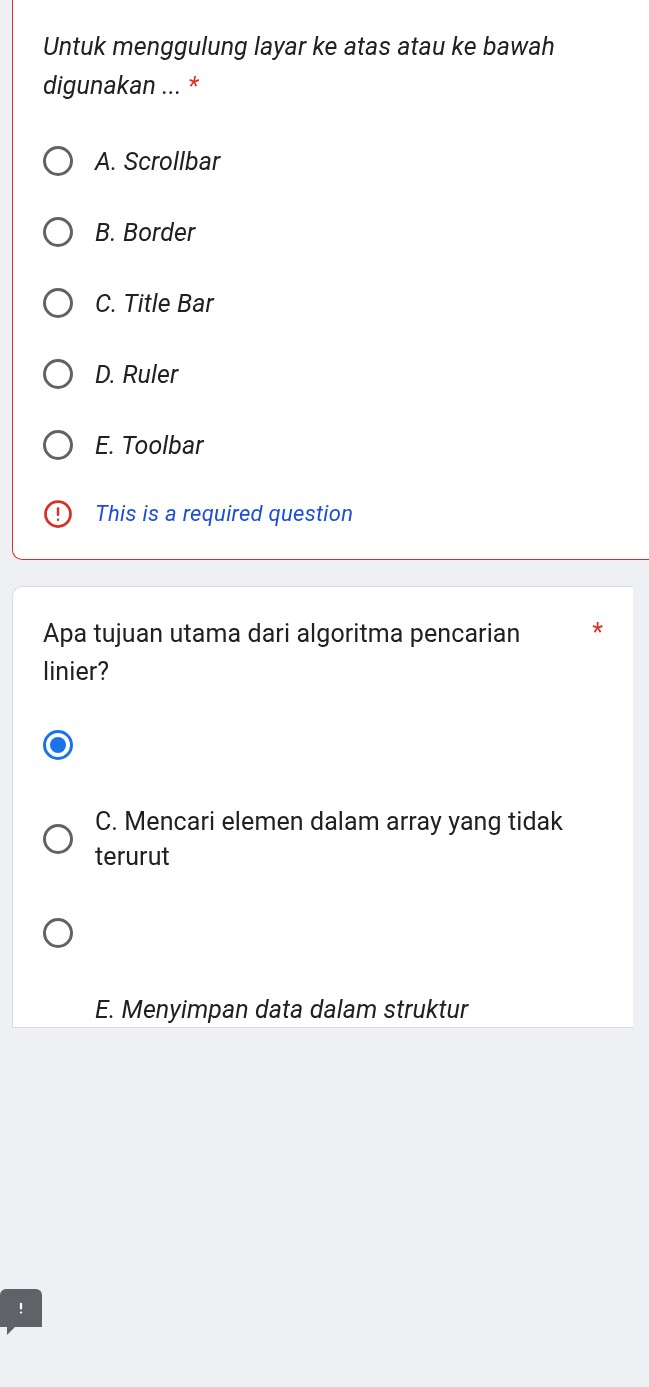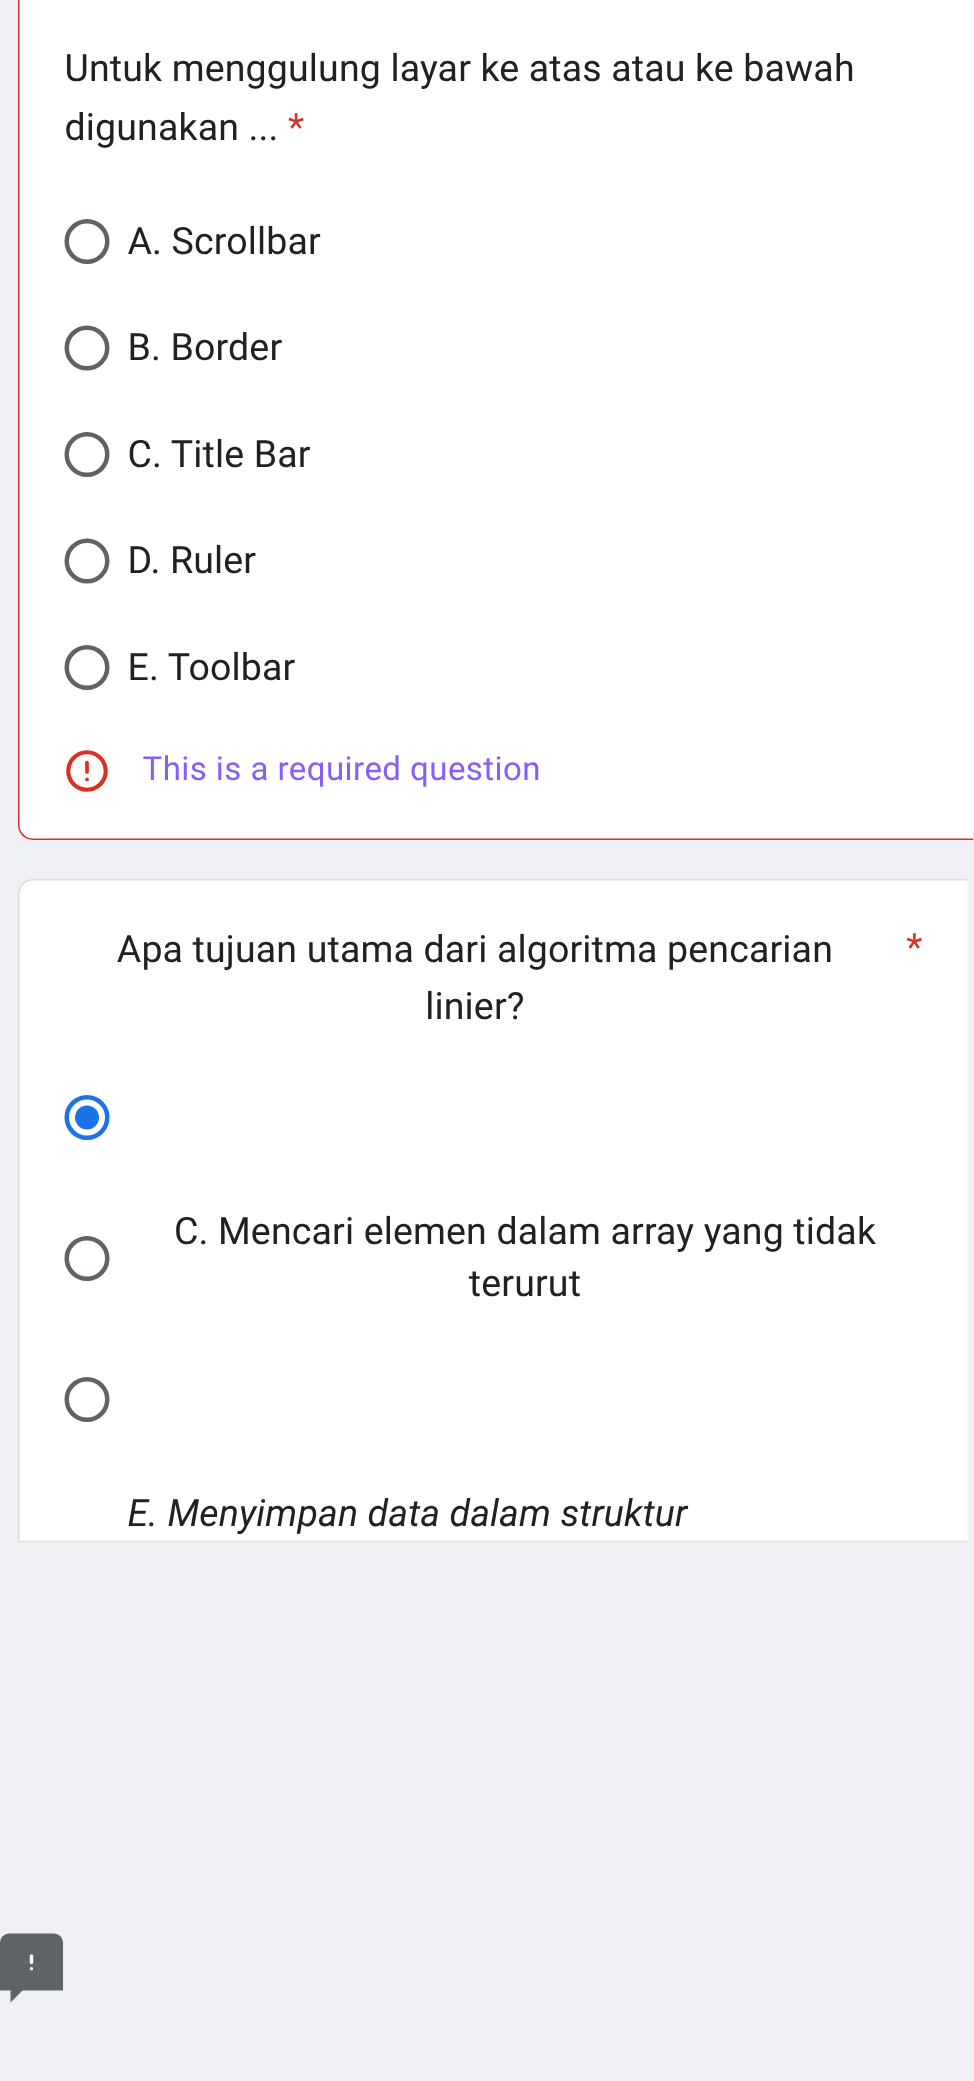--- a/index.html
+++ b/index.html
@@ -16,20 +16,21 @@
     border-radius: 10px;
     padding: 28px 30px 30px 30px;
     margin-bottom: 26px;
     border: 1px solid #dadce0;
     position: relative;
   }
   .card.error {
     border: 1px solid #d93025;
     border-radius: 0 0 10px 10px;
     border-top: none;
+    font-style: italic;
   }
   .q-title {
     font-size: 25px;
     color: #202124;
     line-height: 1.55;
     letter-spacing: 0.1px;
     margin-bottom: 38px;
   }
   .q-title-row {
     display: flex;
@@ -39,21 +40,21 @@
   }
   .q-title-row .q-title { margin-bottom: 0; flex: 1; }
   .asterisk {
     color: #d93025;
     font-size: 25px;
     line-height: 1.4;
   }
   .option {
     display: flex;
     align-items: center;
-    gap: 12px;
+    gap: 22px;
     margin-bottom: 36px;
     cursor: pointer;
   }
   .option.multiline {
     align-items: center;
     margin-bottom: 44px;
   }
   .radio {
     width: 30px;
     height: 30px;
@@ -89,21 +90,21 @@
   }
   .error-icon {
     width: 30px; height: 30px;
     min-width: 30px;
     display: flex;
     align-items: center;
     justify-content: center;
   }
   .error-icon svg { display: block; }
   .error-text {
-    color: #8b5cf6;
+    color: #1d4ed8;
     font-size: 22px;
     letter-spacing: 0.3px;
     text-align: center;
   }
   .cards-wrap {
     padding: 0;
   }
   .card2 {
     border-radius: 10px;
     border: 1px solid #dadce0;
@@ -168,21 +169,21 @@
         <svg width="30" height="30" viewBox="0 0 24 24">
           <circle cx="12" cy="12" r="10" fill="none" stroke="#d93025" stroke-width="2.2"></circle>
           <rect x="11" y="6.5" width="2" height="7" rx="1" fill="#d93025"></rect>
           <rect x="11" y="15.5" width="2" height="2" rx="1" fill="#d93025"></rect>
         </svg>
       </div>
       <div class="error-text">This is a required question</div>
     </div>
   </div>
 
-  <div class="card card2" style="margin-left:12px; margin-right:4px; border-right:none; border-radius:10px 0 0 0; padding-bottom:0;text-align:center;">
+  <div class="card card2" style="margin-left:12px; margin-right:16px; border-right:none; border-radius:10px 0 0 0; padding-bottom:0;">
     <div class="q-title-row">
       <div class="q-title">
         <span>Apa tujuan utama dari algoritma pencarian linier?</span>
       </div>
       <span class="asterisk">*</span>
     </div>
 
     <div class="option multiline">
       <div class="radio selected"></div>
     </div>

